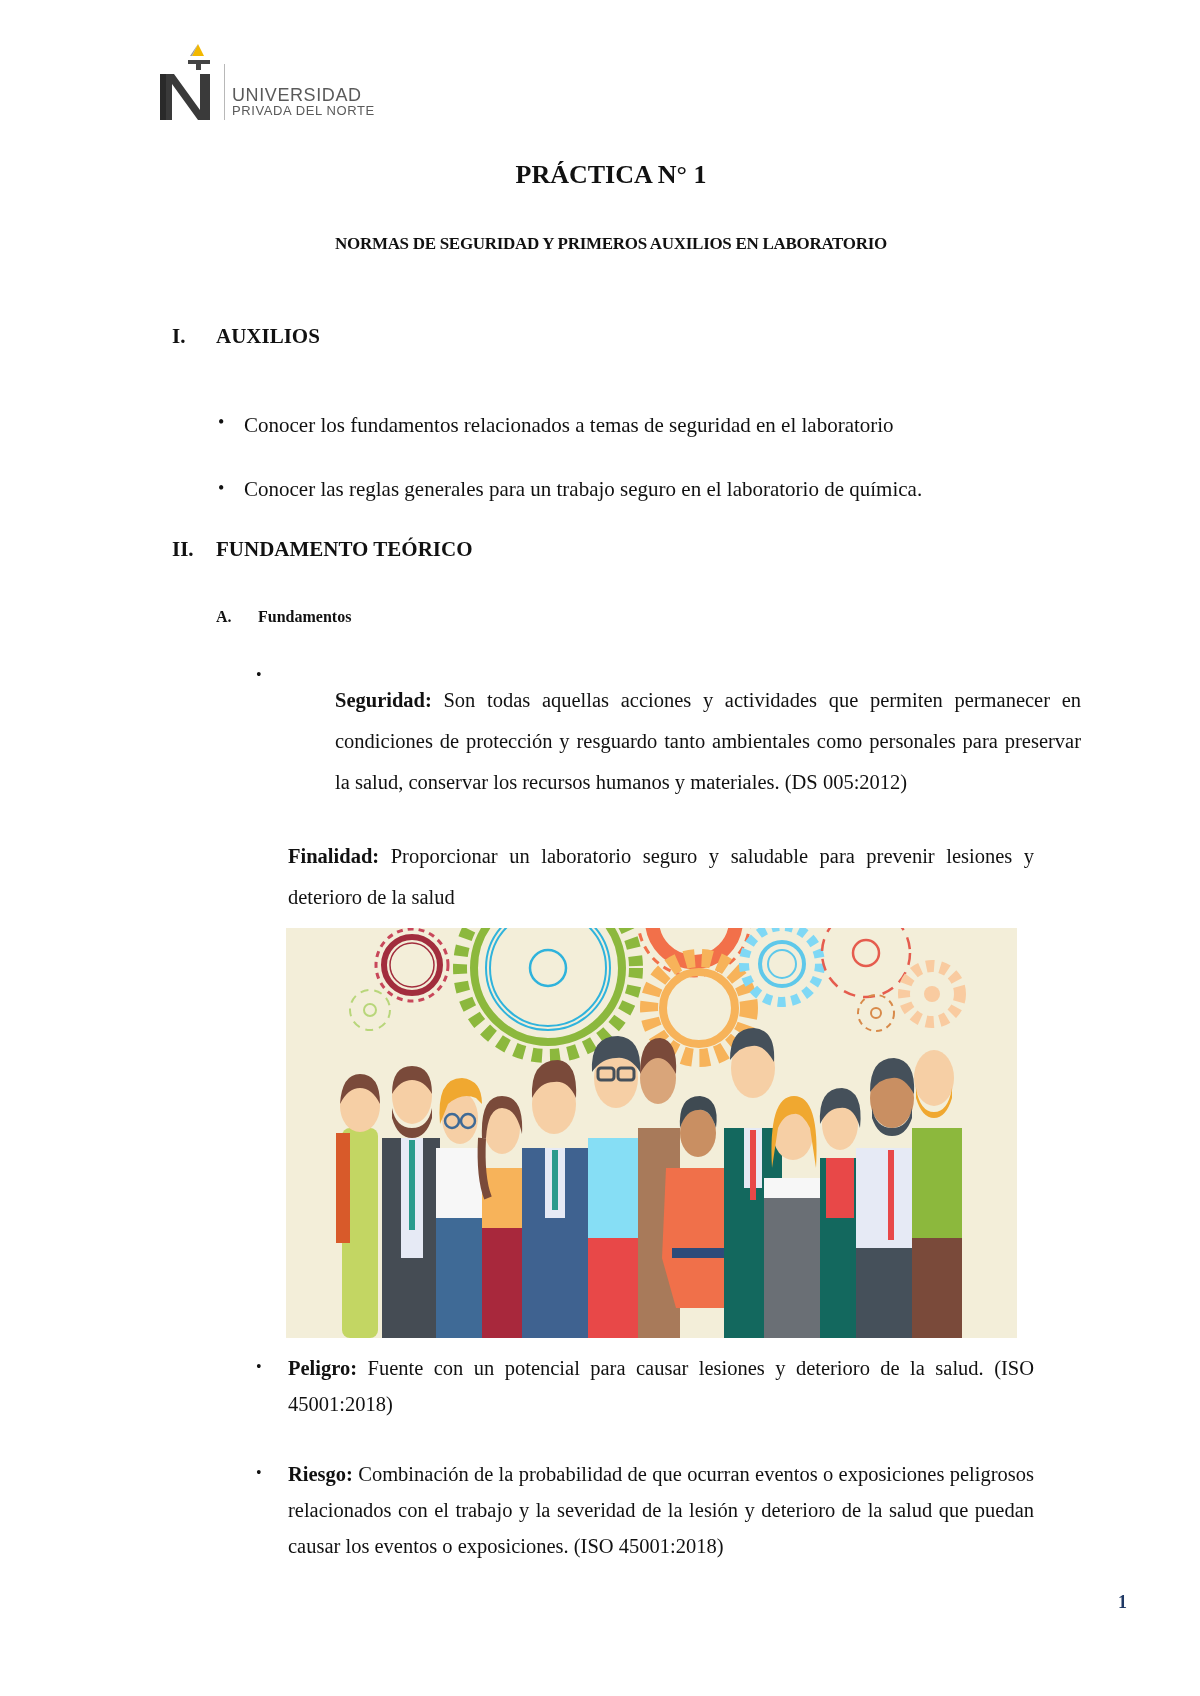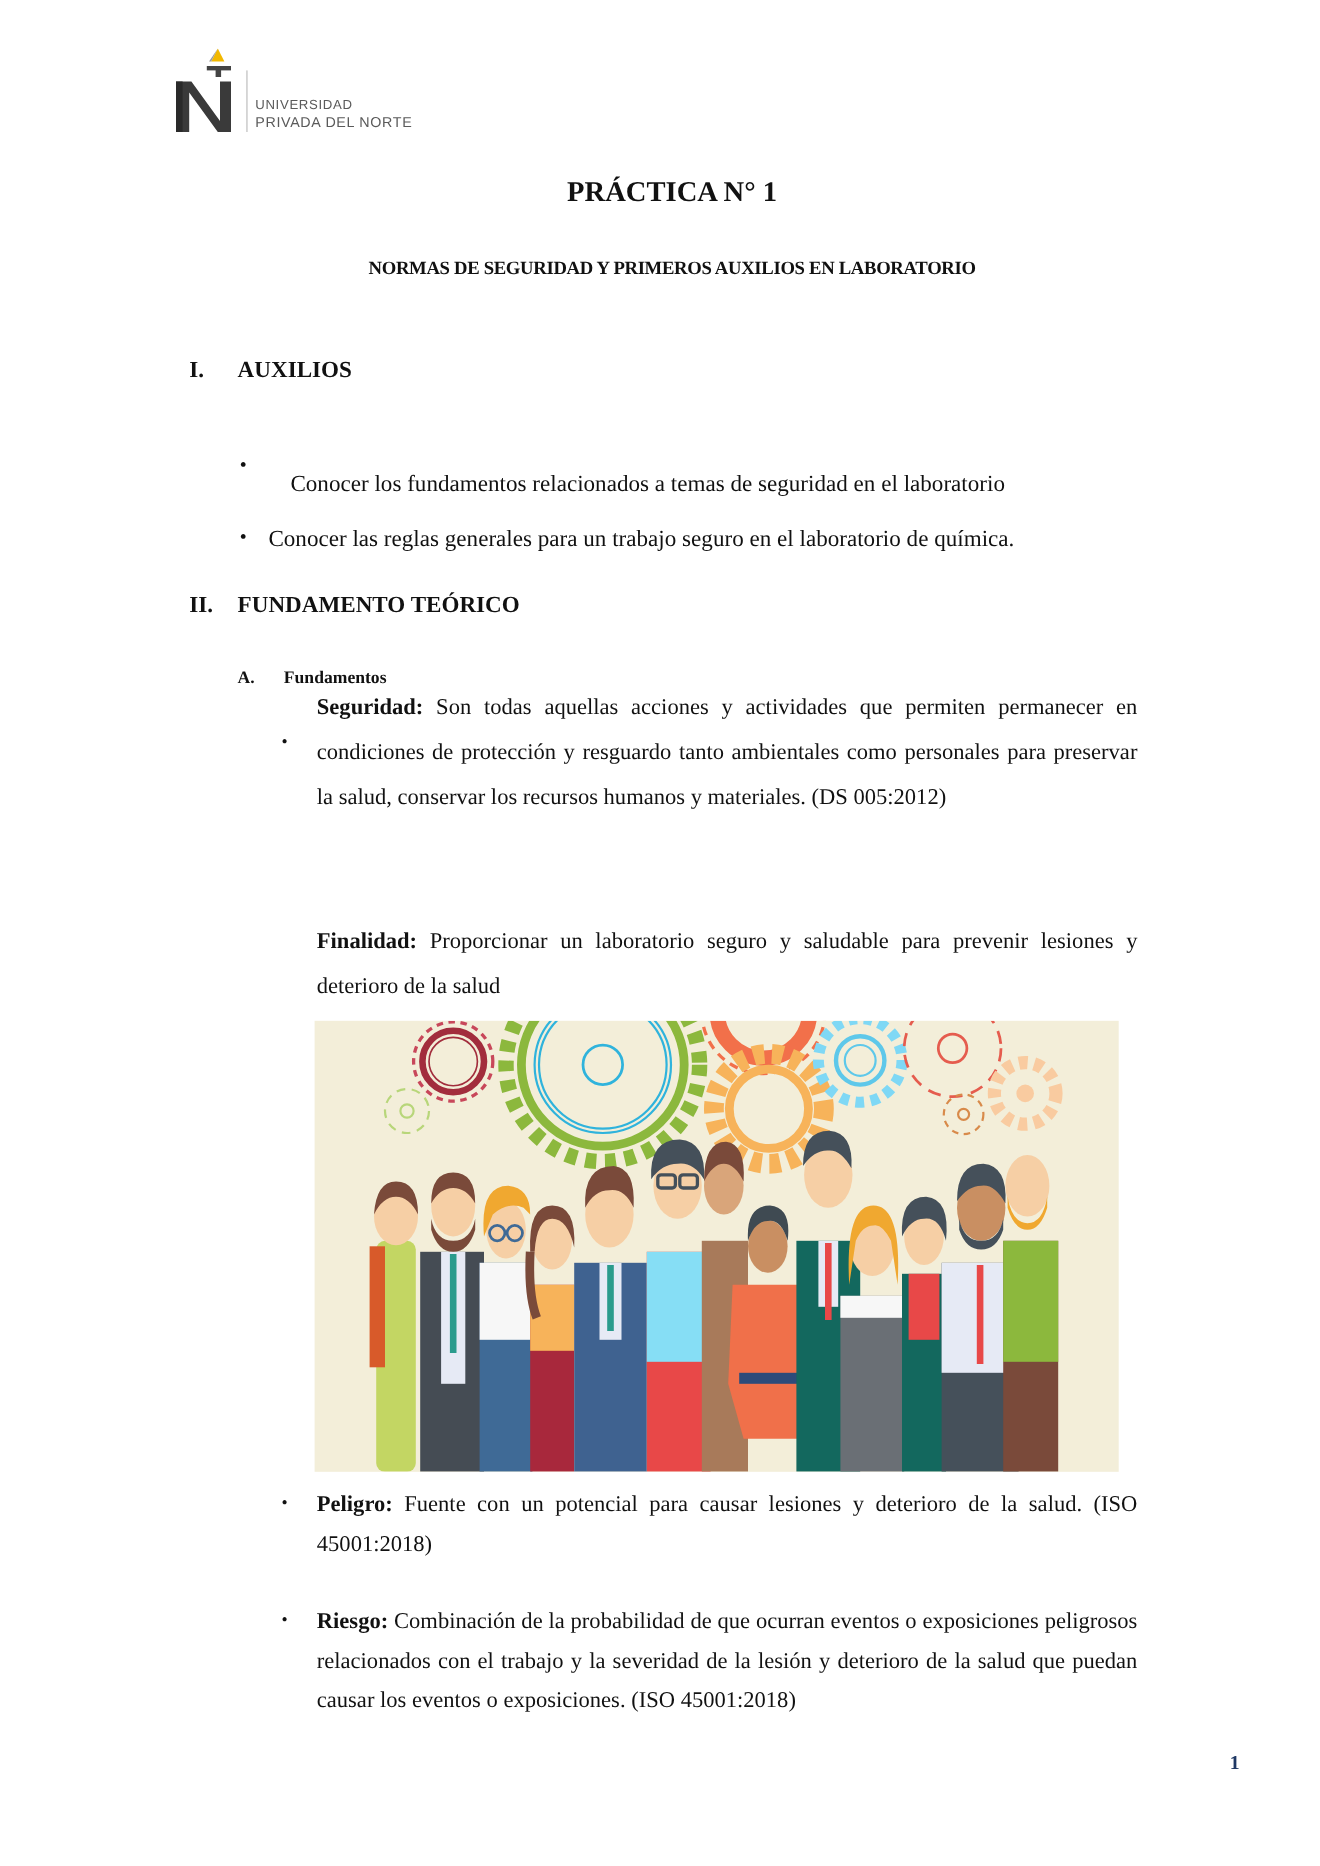--- a/index.html
+++ b/index.html
@@ -134,48 +134,48 @@
   <svg width="60" height="80" viewBox="0 0 60 80" style="position:absolute;left:0;top:0;">
     <polygon points="38,0 44,12 32,12" fill="#f2b800"></polygon>
     <polygon points="38,0 32,12 30,12" fill="#9a9a9a"></polygon>
     <rect x="28" y="16" width="22" height="4" fill="#444"></rect>
     <rect x="36" y="19" width="5" height="7" fill="#444"></rect>
     <polygon points="0,30 14,30 40,66 40,30 50,30 50,76 38,76 12,40 12,76 0,76" fill="#3a3a3a"></polygon>
     <polygon points="0,30 6,30 6,76 0,76" fill="#2a2a2a"></polygon>
   </svg>
   <div class="logo-sep"></div>
   <div class="logo-text">
-    <div class="uni" style="text-transform:uppercase;font-size:12px;">Universidad</div>
+    <div class="uni" style="text-transform:uppercase;font-size:18px;">Universidad</div>
     <div style="font-size:13px;">PRIVADA DEL NORTE</div>
   </div>
 </div>
 
 <div class="title title-1">PRÁCTICA N° 1</div>
 <div class="title title-2">NORMAS DE SEGURIDAD Y PRIMEROS AUXILIOS EN LABORATORIO</div>
 
 <div class="section-head" style="left:172px;top:324px;">
   <span class="num">I.</span><span>AUXILIOS</span>
 </div>
 
 <div class="bullet-dot" style="left:218px;top:412px;">•</div>
-<div class="bullet-line" style="left:244px;top:427px;margin-left:20px;">Conocer los fundamentos relacionados a temas de seguridad en el laboratorio</div>
+<div class="bullet-line" style="left:244px;top:413px;">Conocer los fundamentos relacionados a temas de seguridad en el laboratorio</div>
 
 <div class="bullet-dot" style="left:218px;top:478px;">•</div>
 <div class="bullet-line" style="left:244px;top:477px;">Conocer las reglas generales para un trabajo seguro en el laboratorio de química.</div>
 
 <div class="section-head" style="left:172px;top:537px;">
   <span class="num">II.</span><span>FUNDAMENTO TEÓRICO</span>
 </div>
 
 <div class="sub-head" style="left:216px;top:608px;">
   <span class="num">A.</span><span>Fundamentos</span>
 </div>
 
 <div class="small-bullet" style="top:666px;">•</div>
-<div class="para" style="top:623px;">
+<div class="para" style="top:680px;margin-left:47px;">
   <b>Seguridad:</b>
   <span>Son todas aquellas acciones y actividades que permiten permanecer en condiciones de protección y resguardo tanto ambientales como personales para preservar la salud, conservar los recursos humanos y materiales. (DS 005:2012)</span>
 </div>
 
 <div class="para" style="top:836px;">
   <b>Finalidad:</b>
   <span>Proporcionar un laboratorio seguro y saludable para prevenir lesiones y deterioro de la salud</span>
 </div>
 
 <div class="illustration">

